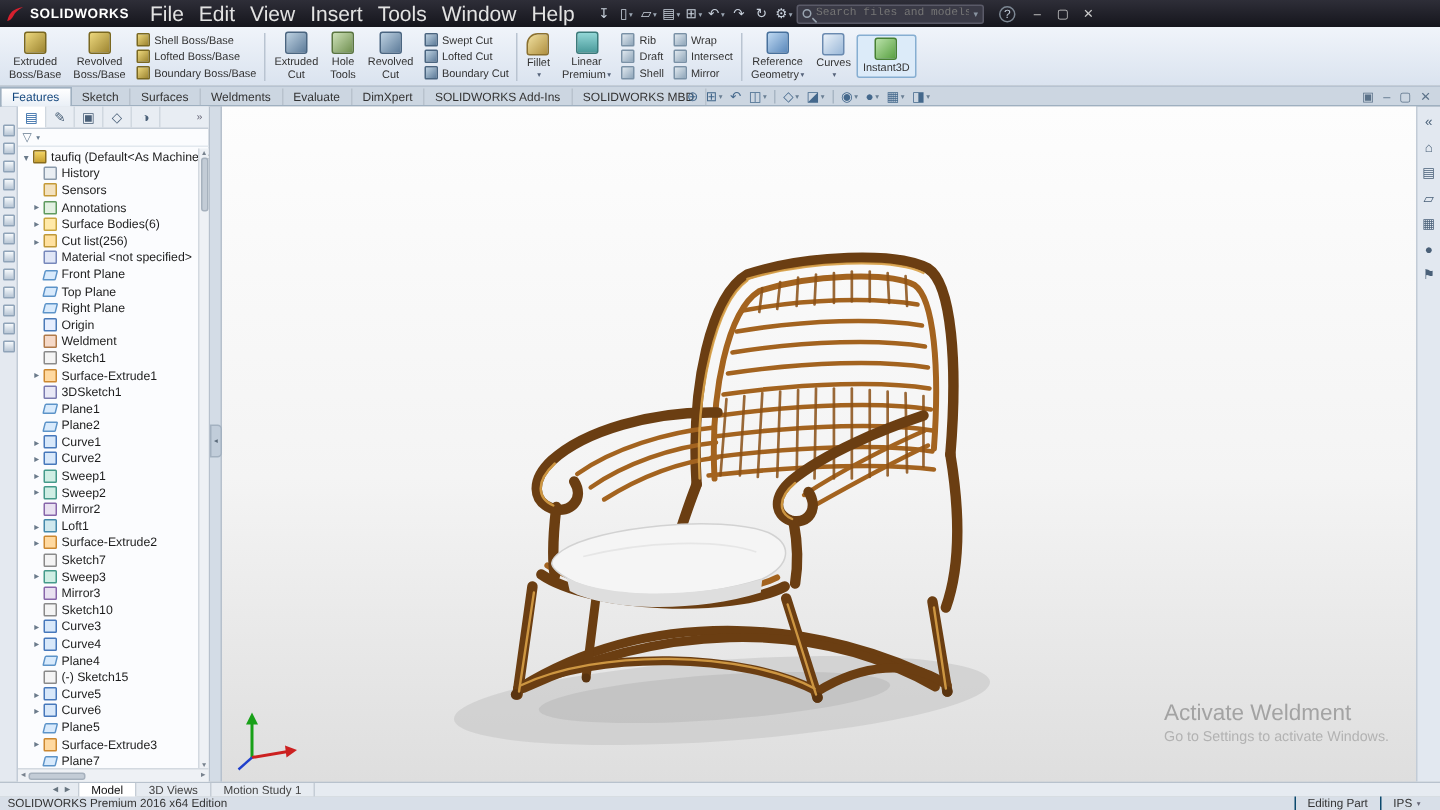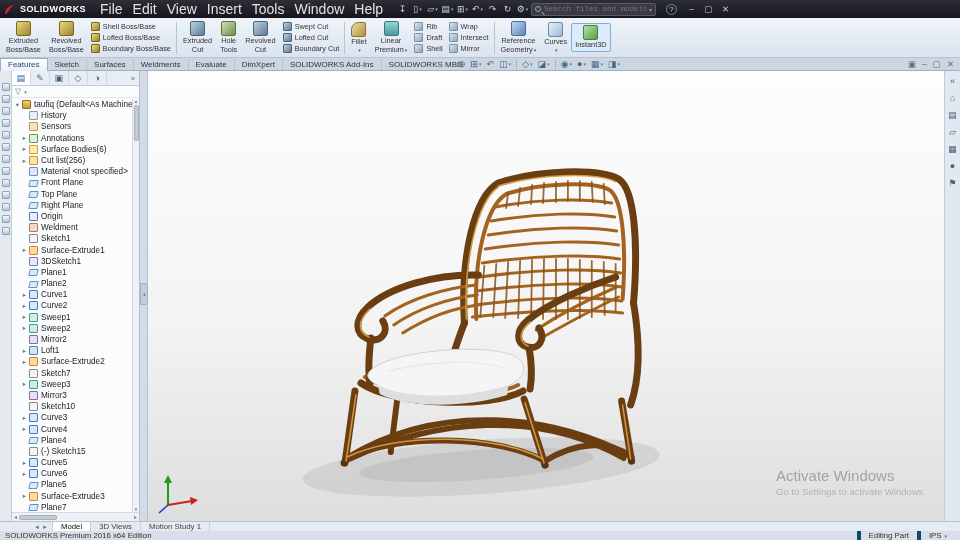--- a/index.html
+++ b/index.html
@@ -100,21 +100,21 @@
   
   .taskpane{width:16px;background:#e2e8f0;border-left:1px solid #c2cbd6;display:flex;flex-direction:column;align-items:center;padding-top:5px;gap:7px;font-size:9px;color:#4a6078}
   
   .bottomtabs{height:10px;background:#e6ebf1;border-top:1px solid #b8c2cd;display:flex;align-items:stretch;font-size:7.8px;color:#444;padding-left:30px}
   .bnav{display:flex;align-items:center;font-size:6px;color:#67747f;gap:2px;padding:0 4px;border-right:1px solid #c5cdd6}
   .btab{padding:0 8px;border-right:1px solid #c5cdd6;display:flex;align-items:center;white-space:nowrap}
   .btab.active{background:#ffffff;color:#111}
   
   .statusbar{height:9px;background:#d8dfe8;display:flex;align-items:center;font-size:7.8px;color:#333;padding:0 5px}
   .sb-right{margin-left:auto;display:flex;align-items:center;gap:0}
-  .sb-seg{padding:0 8px;border-left:4px solid #0c4a6e;display:flex;align-items:center;gap:3px;height:9px}
+  .sb-seg{padding:0 8px;border-left:1px solid #0c4a6e;display:flex;align-items:center;gap:3px;height:9px}
   .sb-arr{font-size:5px;color:#667}
 </style>
 </head>
 <body>
 
 <div class="titlebar">
   <span class="dslogo">
     <svg width="12" height="11" viewBox="0 0 12 11">
         <path d="M0.8 10 C2.2 4 5 1.8 11.4 0.6 C7.6 2.8 6 4.4 5 6.5 C4 8.6 2.4 9.8 0.8 10 Z" fill="#d6202e"></path>
       </svg>
@@ -808,21 +808,21 @@
     </svg>
 
     <svg class="triad" width="52" height="48" viewBox="0 0 52 48">
       <line x1="16" y1="38" x2="16" y2="14" stroke="#18a018" stroke-width="2"></line>
       <polygon points="16,8 12,16 20,16" fill="#18a018"></polygon>
       <line x1="16" y1="38" x2="40" y2="34" stroke="#cc2020" stroke-width="2"></line>
       <polygon points="46,33 38,30 39,38" fill="#cc2020"></polygon>
       <line x1="16" y1="38" x2="7" y2="46" stroke="#2040cc" stroke-width="1.6"></line>
     </svg>
     <div class="watermark">
-      <div class="wm1">Activate Windows</div>
+      <div class="wm1">Activate Weldment</div>
       <div class="wm2">Go to Settings to activate Windows.</div>
     </div>
   </div>
 
   <div class="taskpane">
       <span>«</span>
       <span>⌂</span>
       <span>▤</span>
       <span>▱</span>
       <span>▦</span>

